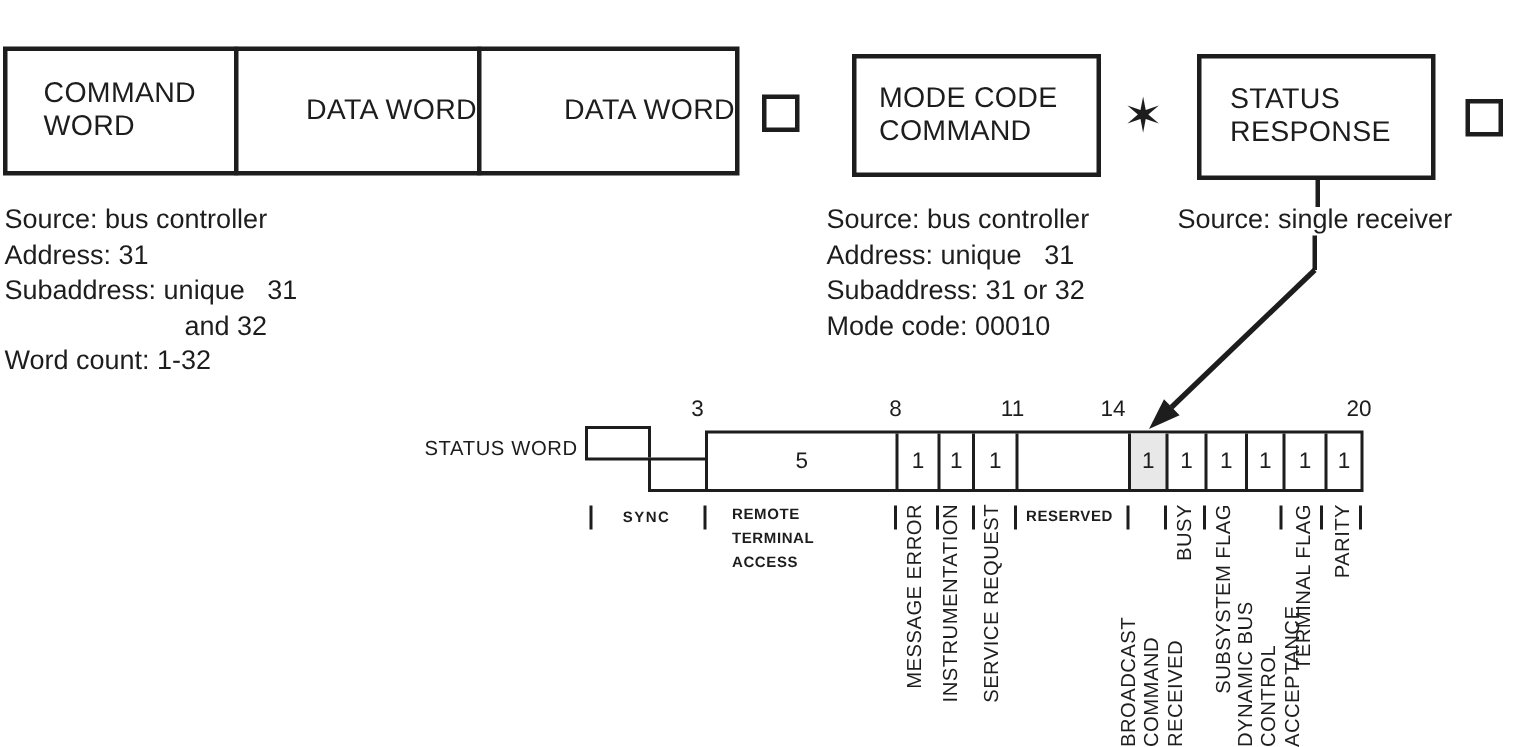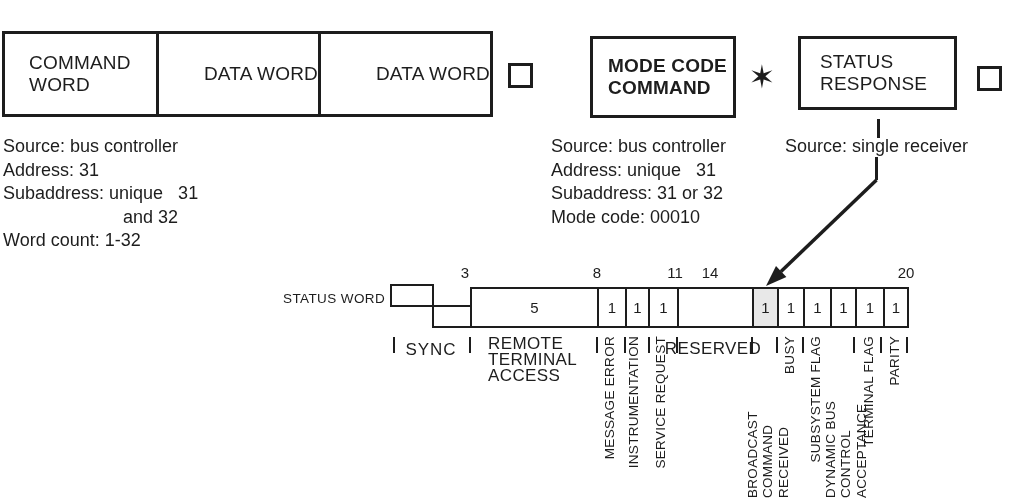--- a/index.html
+++ b/index.html
@@ -37,21 +37,21 @@
   .cell {
     border-right:2px solid #1d1d1d; box-sizing:border-box; flex:none;
     font-size:15px; display:flex; align-items:center; justify-content:center;
   }
   .cell:last-child { border-right:none; flex:1; }
   .shaded { background:#e8e8e8; }
 
   .bitnum { position:absolute; top:264px; transform:translateX(-50%); font-size:15px; }
 
   .tick { position:absolute; top:337px; width:2px; height:16px; background:#1d1d1d; }
-  .small-label { font-size:17px; letter-spacing:0.4px; }
+  .small-label { font-size:10px; letter-spacing:0.4px;font-weight:bold; }
   .sync-label { position:absolute; left:431px; top:340px; transform:translateX(-50%); letter-spacing:1px; }
   .rta-label { position:absolute; left:488px; top:336px; line-height:16px; white-space:pre-line; }
   .reserved-label { position:absolute; left:713px; top:339px; transform:translateX(-50%); }
   .vlabel {
     position:absolute; top:336px; writing-mode:vertical-rl;
     transform:translateX(-50%) rotate(180deg);
     font-size:13.5px; line-height:15.5px; letter-spacing:0.3px; white-space:pre-line;
   }
 </style>
 </head>
@@ -66,28 +66,28 @@
   </div>
   <div class="wordbox wb-center" style="left:156px; top:31px; width:165px; height:86px;">
     <span class="lbl">DATA WORD</span>
   </div>
   <div class="wordbox wb-center" style="left:318px; top:31px; width:175px; height:86px;">
     <span class="lbl">DATA WORD</span>
   </div>
 
   <div class="sq" style="left:508px; top:63px;"></div>
 
-  <div class="wordbox" style="left:590px; top:36px; width:146px; height:82px; padding-left:15px;font-weight:bold;">
+  <div class="wordbox" style="left:568px; top:36px; width:166px; height:82px; padding-left:15px;">
     <span class="lbl">MODE CODE
 COMMAND</span>
   </div>
 
   <div class="star">✶</div>
 
-  <div class="wordbox" style="left:798px; top:36px; width:159px; height:74px; padding-left:19px;">
+  <div class="wordbox" style="left:798px; top:36px; width:159px; height:84px; padding-left:19px;">
     <span class="lbl">STATUS
 RESPONSE</span>
   </div>
 
   <div class="sq" style="left:977px; top:66px;"></div>
 
   <svg class="overlay" viewBox="0 0 1024 498">
     <line x1="878.5" y1="119" x2="878.5" y2="138" stroke="#1d1d1d" stroke-width="3"></line>
     <line x1="876.5" y1="157" x2="876.5" y2="180" stroke="#1d1d1d" stroke-width="3"></line>
     <line x1="876.5" y1="180" x2="781" y2="271.5" stroke="#1d1d1d" stroke-width="3.5"></line>
@@ -112,21 +112,21 @@
   <div class="caption" style="left:785px; top:136px;">Source: single receiver</div>
 
 
   <div class="statusword-label">STATUS WORD</div>
   <div class="sync-hi"></div>
   <div class="sync-lo"></div>
 
   <div class="bitnum" style="left:465px;">3</div>
   <div class="bitnum" style="left:597px;">8</div>
   <div class="bitnum" style="left:675px;">11</div>
-  <div class="bitnum" style="left:710px;">14</div>
+  <div class="bitnum" style="left:742px;">14</div>
   <div class="bitnum" style="left:906px;">20</div>
 
   <div class="bitrow">
     <div class="cell" style="width:127px;">5</div>
     <div class="cell" style="width:28px;">1</div>
     <div class="cell" style="width:23px;">1</div>
     <div class="cell" style="width:29px;">1</div>
     <div class="cell" style="width:75px;"></div>
     <div class="cell shaded" style="width:25px;">1</div>
     <div class="cell" style="width:26px;">1</div>

